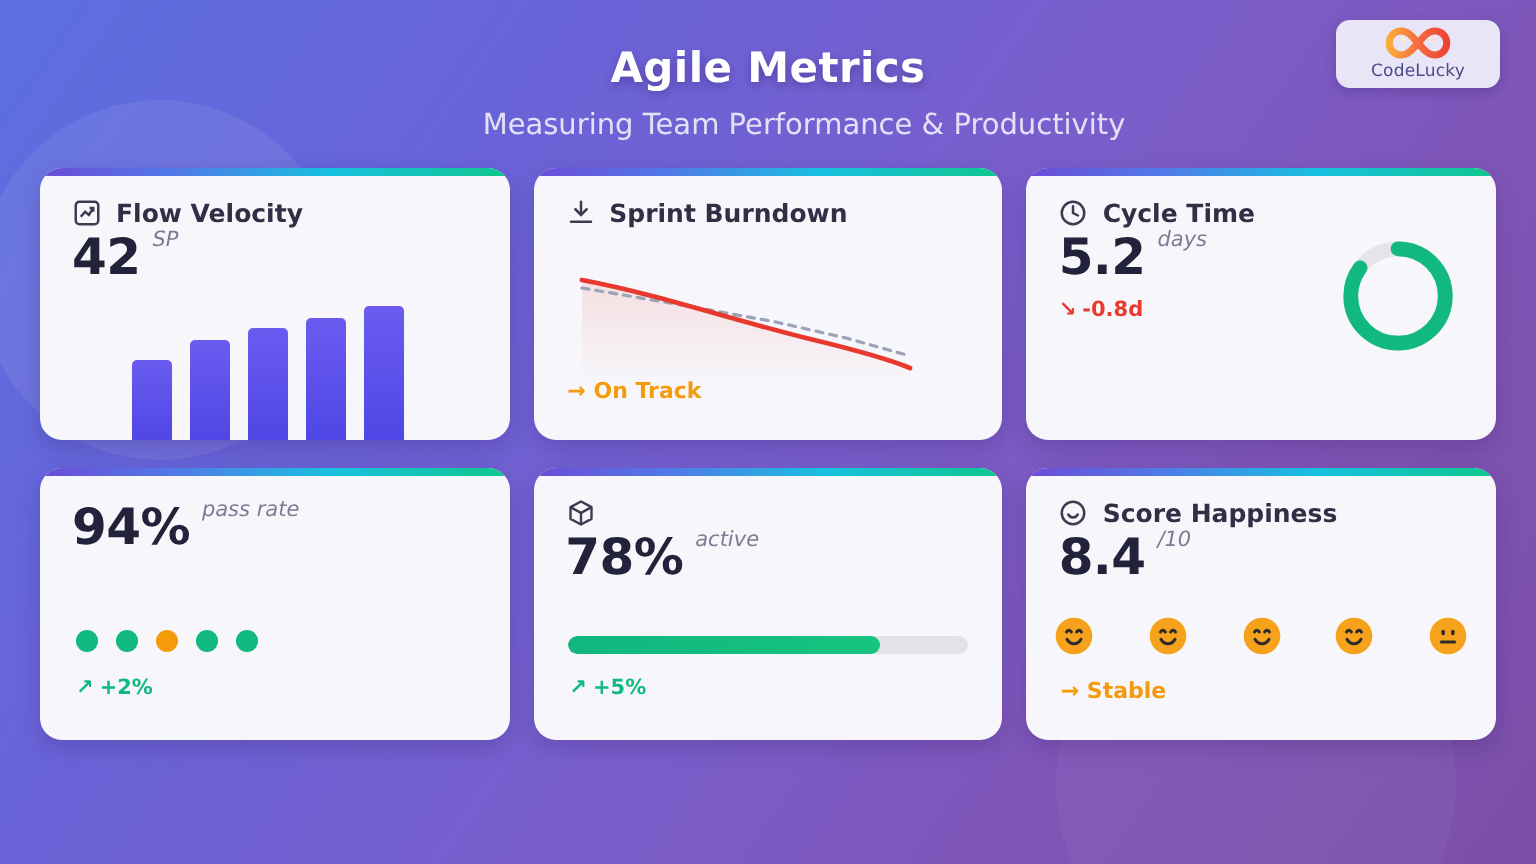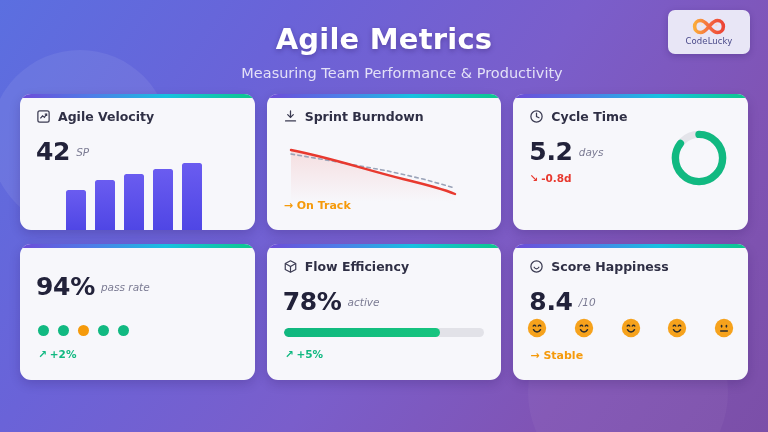--- a/index.html
+++ b/index.html
@@ -14,28 +14,28 @@
     border-radius:50%; background:rgba(255,255,255,0.075); pointer-events:none;
   }
   .bg-circle2 {
     position:absolute; right:40px; bottom:-60px; width:200px; height:200px;
     border-radius:50%; background:rgba(255,255,255,0.04); pointer-events:none;
   }
 
   
   .header { position:relative; padding-top:22px; text-align:center; z-index:3; }
   .title {
-    font-size:29px; font-weight:bold; color:#ffffff; letter-spacing:0.2px;
+    font-size:21px; font-weight:bold; color:#ffffff; letter-spacing:0.2px;
     text-shadow:0 2px 5px rgba(40,20,90,0.35);
   }
   .subtitle {
     margin-top:9px; font-size:14.5px; color:#e3e0f7; font-weight:400;margin-left:36px;
   }
   .logo {
-    position:absolute; right:18px; top:10px; width:82px; height:44px;
+    position:absolute; right:18px; top:10px; width:82px; height:34px;
     background:#e8e6f6; border-radius:7px;
     display:flex; flex-direction:column; align-items:center; justify-content:center;
     box-shadow:0 2px 6px rgba(40,20,90,0.25);
     text-align:center;
   }
   .logo-mark { width:34px; height:17px; display:block; }
   .logo-text { font-size:8.5px; color:#4a4a8a; margin-top:1px; letter-spacing:0.1px; }
 
   
   .grid {
@@ -50,21 +50,21 @@
     box-shadow:0 4px 11px rgba(35,15,80,0.20);
   }
   .card-accent {
     position:absolute; left:0; top:0; right:0; height:3.5px;
     background:linear-gradient(90deg,#6d4bd8 0%,#4f7ce8 30%,#17c1e0 62%,#0ec78c 100%);
   }
   .card-head { display:flex; align-items:center; gap:7px; }
   .card-icon { width:15px; height:15px; flex:none; color:#3b3b52; }
   .card-title { font-size:12.5px; color:#2f2f45; font-weight:bold; }
 
-  .stat-row { display:flex; align-items:center; gap:6px; margin-top:13px; }
+  .stat-row { display:flex; align-items:flex-start; gap:6px; }
   .stat-value { font-size:25px; font-weight:bold; color:#22223a; letter-spacing:-0.3px; }
   .stat-unit { font-size:10.5px; color:#7b7b93;font-style:italic; }
 
   .delta { margin-top:6px; font-size:10.5px; font-weight:bold; display:flex; align-items:center; gap:3px; }
   .delta.down { color:#e8392f; }
   .delta.up { color:#11b981; }
 
   
   .bars { position:absolute; left:46px; bottom:0; display:flex; align-items:flex-end; gap:9px; height:70px; }
   .bar { width:20px; border-radius:2.5px 2.5px 0 0;
@@ -126,21 +126,21 @@
 <div class="grid">
 
   <div class="card">
     <div class="card-accent"></div>
     <div class="card-head">
       <svg class="card-icon" viewBox="0 0 24 24" fill="none" stroke="currentColor" stroke-width="2">
         <rect x="3" y="3" width="18" height="18" rx="3"></rect>
         <polyline points="7,15 10.5,11 13.5,13.5 17,8"></polyline>
         <polyline points="14,8 17,8 17,11"></polyline>
       </svg>
-      <span class="card-title">Agile Velocity</span>
+      <span class="card-title">Flow Velocity</span>
     </div>
     <div class="stat-row">
       <span class="stat-value">42</span>
       <span class="stat-unit">SP</span>
     </div>
     <div class="bars">
       <div class="bar" style="height:40px"></div>
       <div class="bar" style="height:50px"></div>
       <div class="bar" style="height:56px"></div>
       <div class="bar" style="height:61px"></div>
@@ -218,21 +218,20 @@
   </div>
 
   <div class="card">
     <div class="card-accent"></div>
     <div class="card-head">
       <svg class="card-icon" viewBox="0 0 24 24" fill="none" stroke="currentColor" stroke-width="1.9" stroke-linejoin="round">
         <path d="M12 2.8 20.4 7.3v9.4L12 21.2 3.6 16.7V7.3z"></path>
         <polyline points="3.6,7.3 12,11.9 20.4,7.3"></polyline>
         <path d="M12 11.9v9.3"></path>
       </svg>
-      <span class="card-title">Flow Efficiency</span>
     </div>
     <div class="stat-row">
       <span class="stat-value">78%</span>
       <span class="stat-unit">active</span>
     </div>
     <div class="progress-track">
       <div class="progress-fill" style="width:78%"></div>
     </div>
     <div class="delta up delta-abs">
       <span>↗</span>

